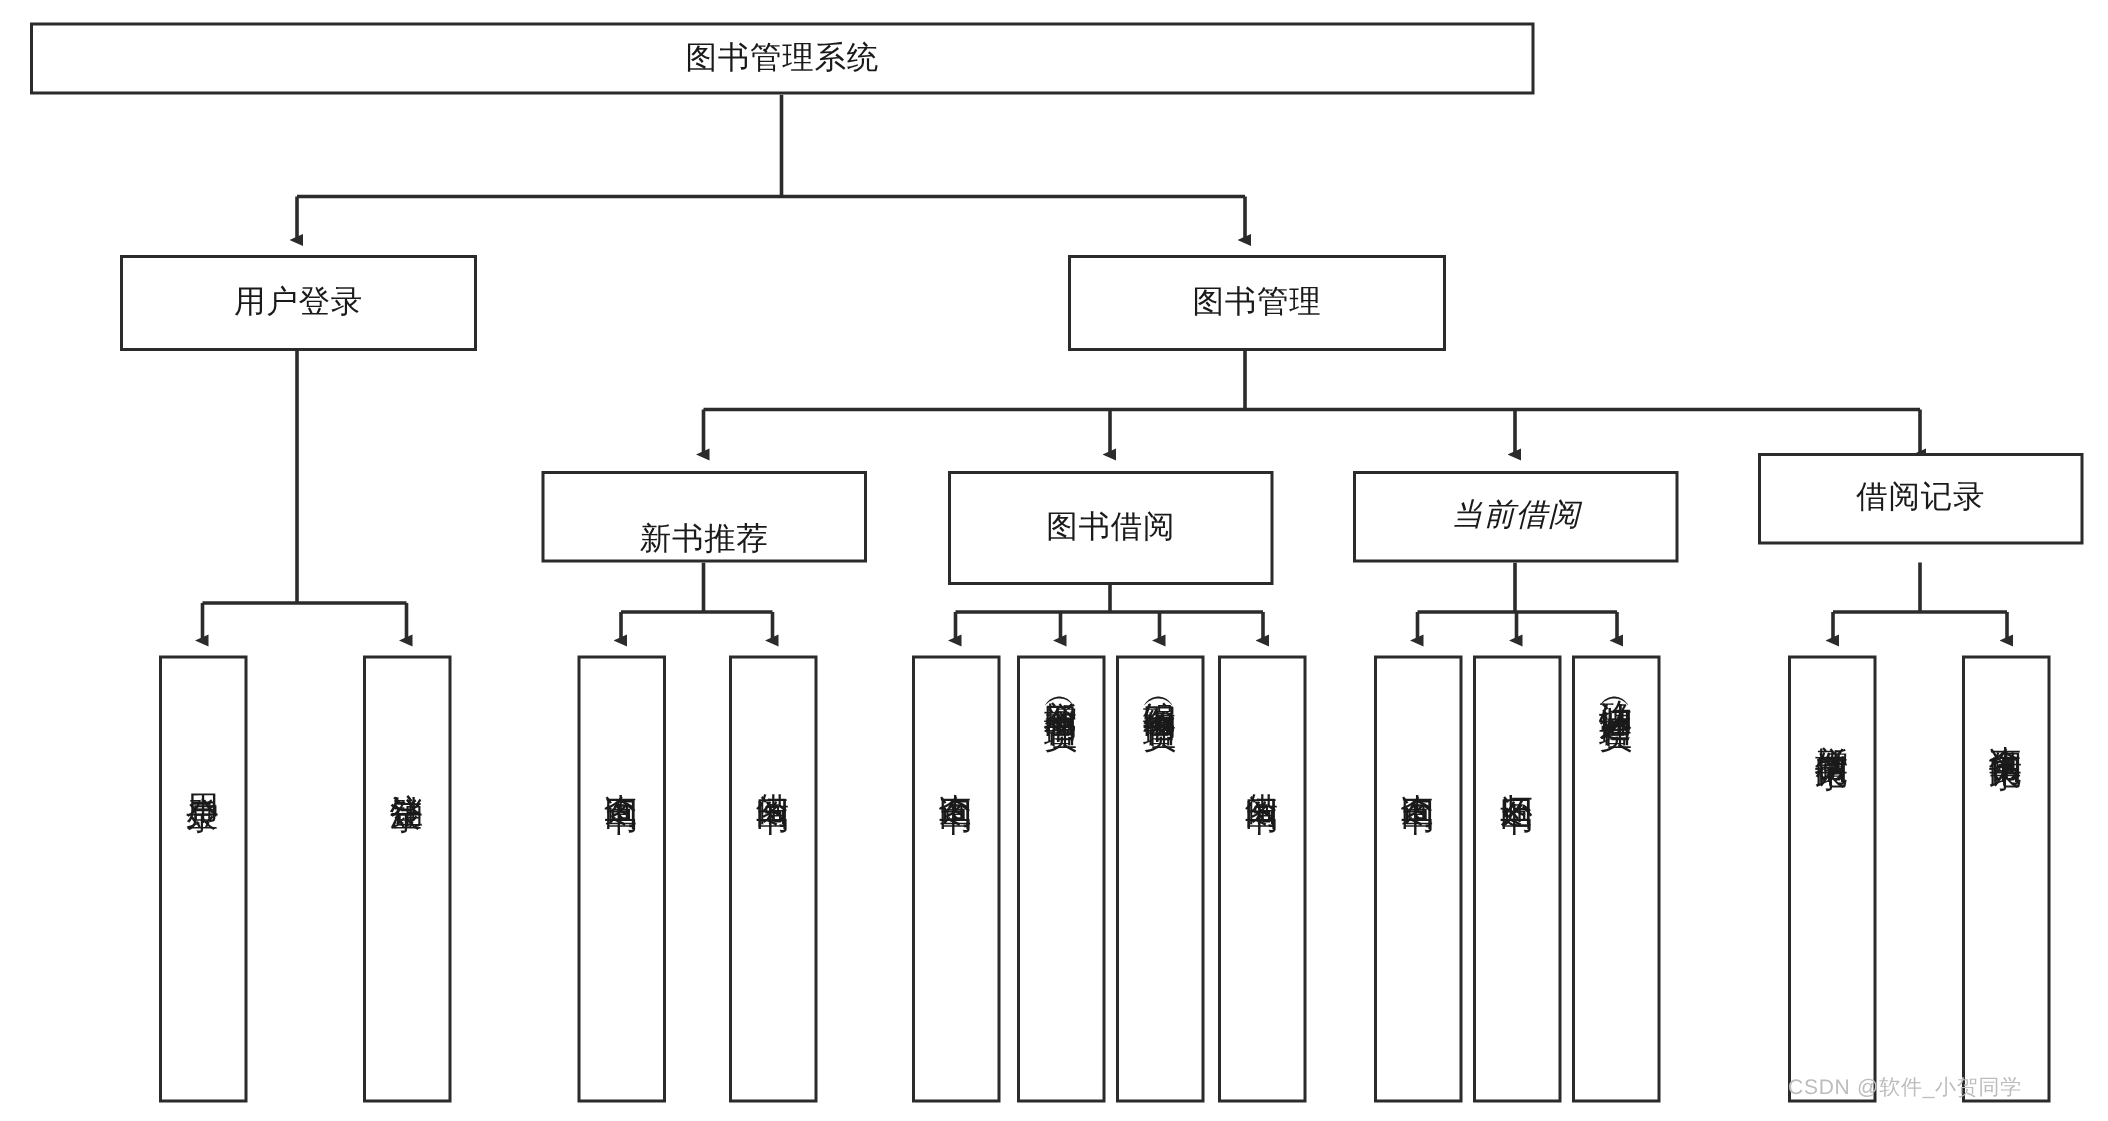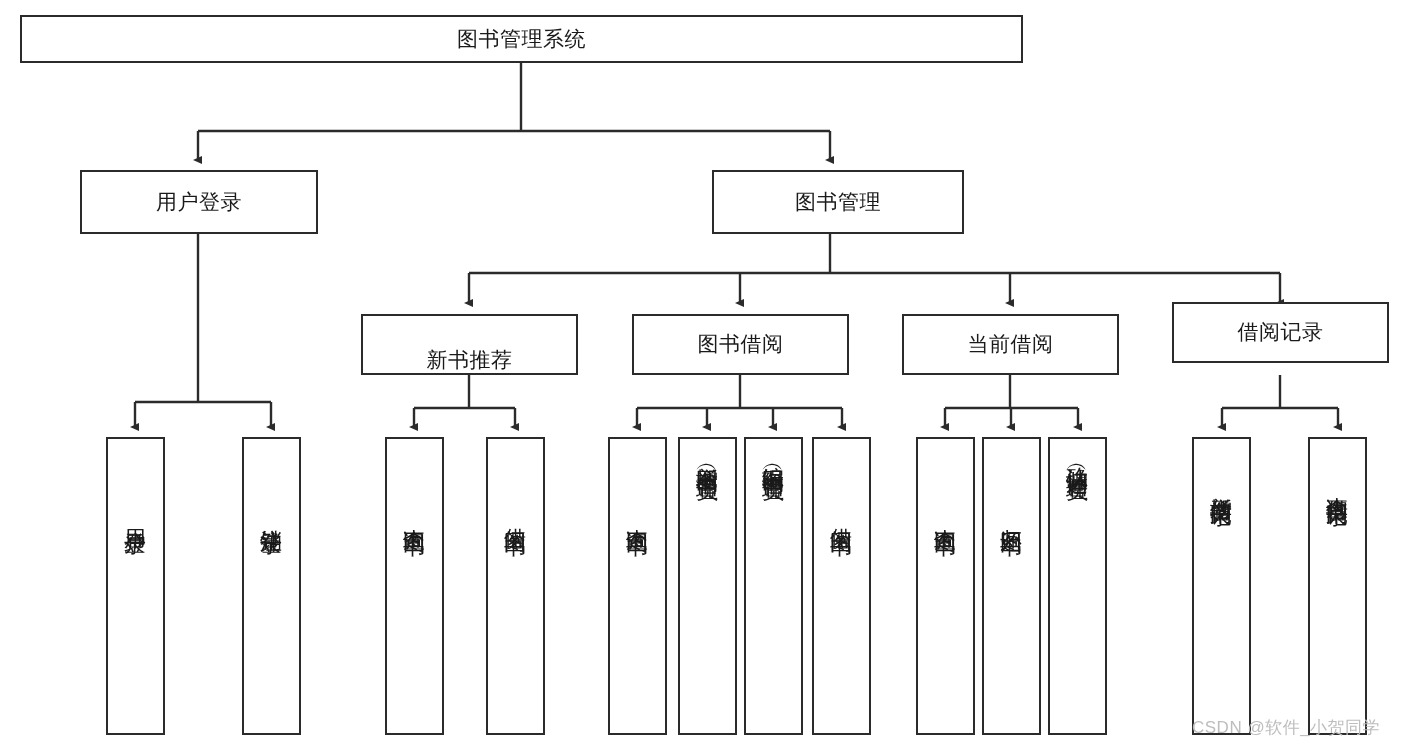--- a/index.html
+++ b/index.html
@@ -61,21 +61,21 @@
     writing-mode: vertical-rl;
     text-orientation: upright;
     font-size: 22px;
     line-height: 1.05;
     letter-spacing: 2px;
     white-space: nowrap;
   }
   .watermark {
     position: absolute;
     color: #bdbdbd;
-    font-size: 17px;
+    font-size: 14px;
     white-space: nowrap;
     z-index: 3;
     letter-spacing: 0.5px;
   }
 </style>
 </head>
 <body>
 
 <div id="canvas">
 
@@ -136,24 +136,24 @@
   <div class="node horiz" style="left:80px; top:170px; width:238px; height:64px;">
     <span class="label">用户登录</span>
   </div>
   <div class="node horiz" style="left:712px; top:170px; width:252px; height:64px;">
     <span class="label">图书管理</span>
   </div>
 
   <div class="node horiz" style="left:361px; top:314px; width:217px; height:61px;align-items:flex-end;">
     <span class="label">新书推荐</span>
   </div>
-  <div class="node horiz" style="left:632px; top:314px; width:217px; height:61px;">
+  <div class="node horiz" style="left:632px; top:314px; width:217px; height:76px;">
     <span class="label">图书借阅</span>
   </div>
-  <div class="node horiz" style="left:902px; top:314px; width:217px; height:61px;">
+  <div class="node horiz" style="left:902px; top:314px; width:217px; height:61px;font-style:italic;">
     <span class="label">当前借阅</span>
   </div>
   <div class="node horiz" style="left:1172px; top:302px; width:217px; height:61px;">
     <span class="label">借阅记录</span>
   </div>
 
   <div class="node vert" style="left:106px; top:437px; width:59px; height:298px; padding-top:72px;">
     <span class="label">用户登录</span>
   </div>
   <div class="node vert" style="left:242px; top:437px; width:59px; height:298px; padding-top:72px;">

